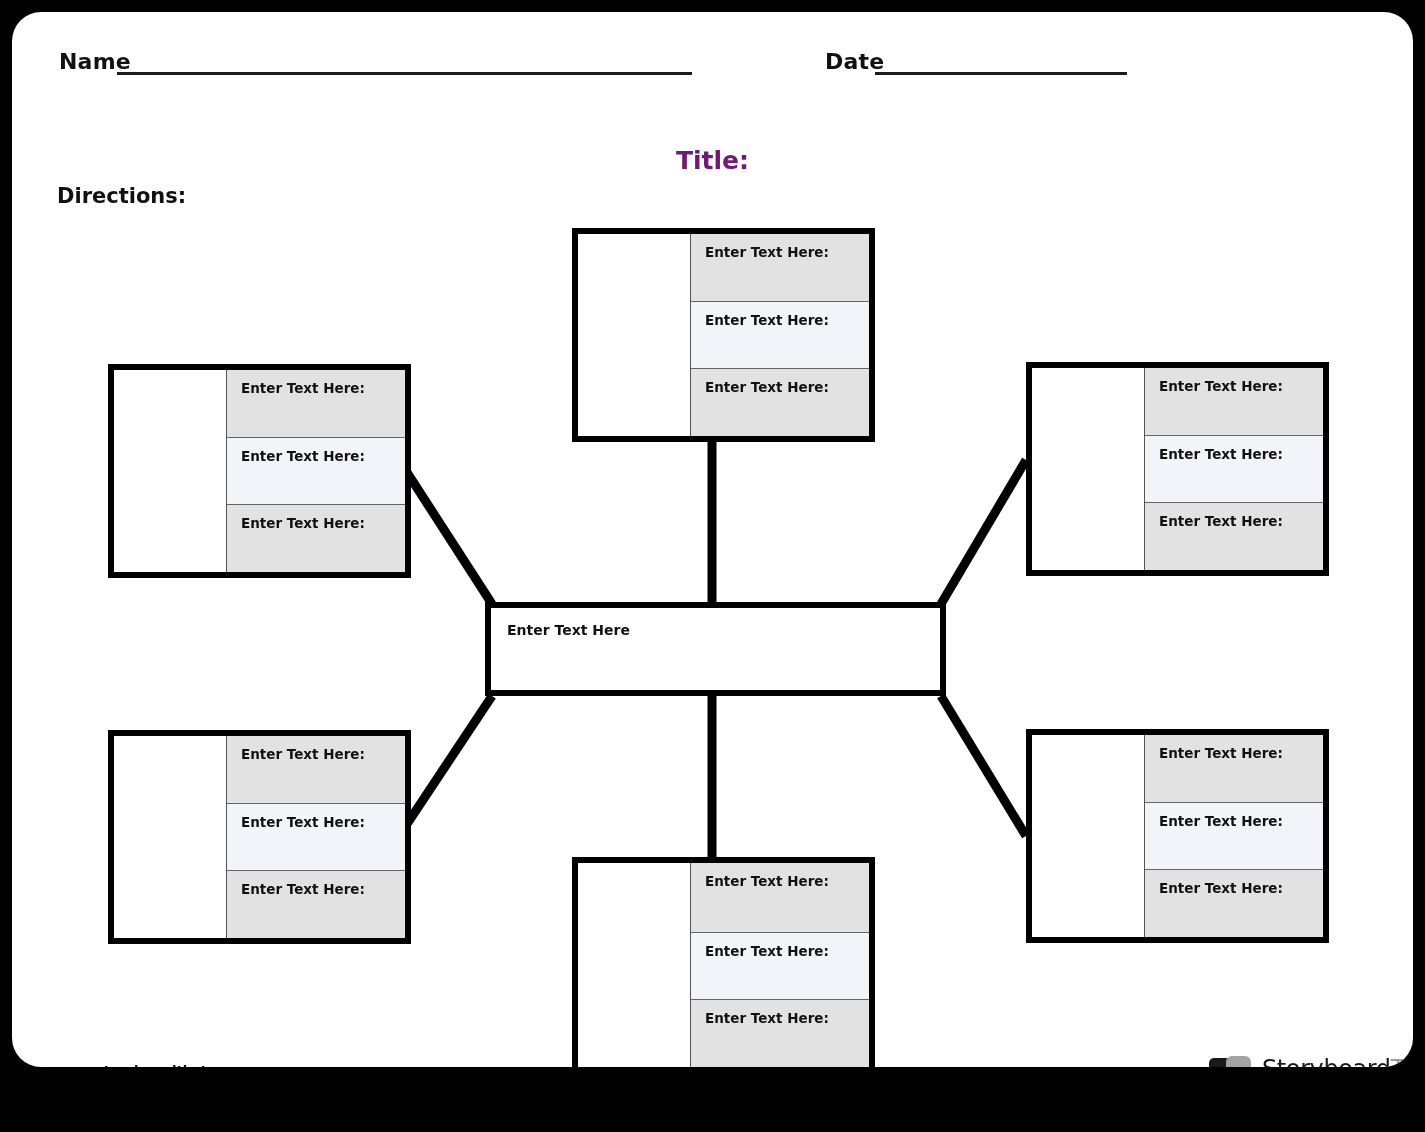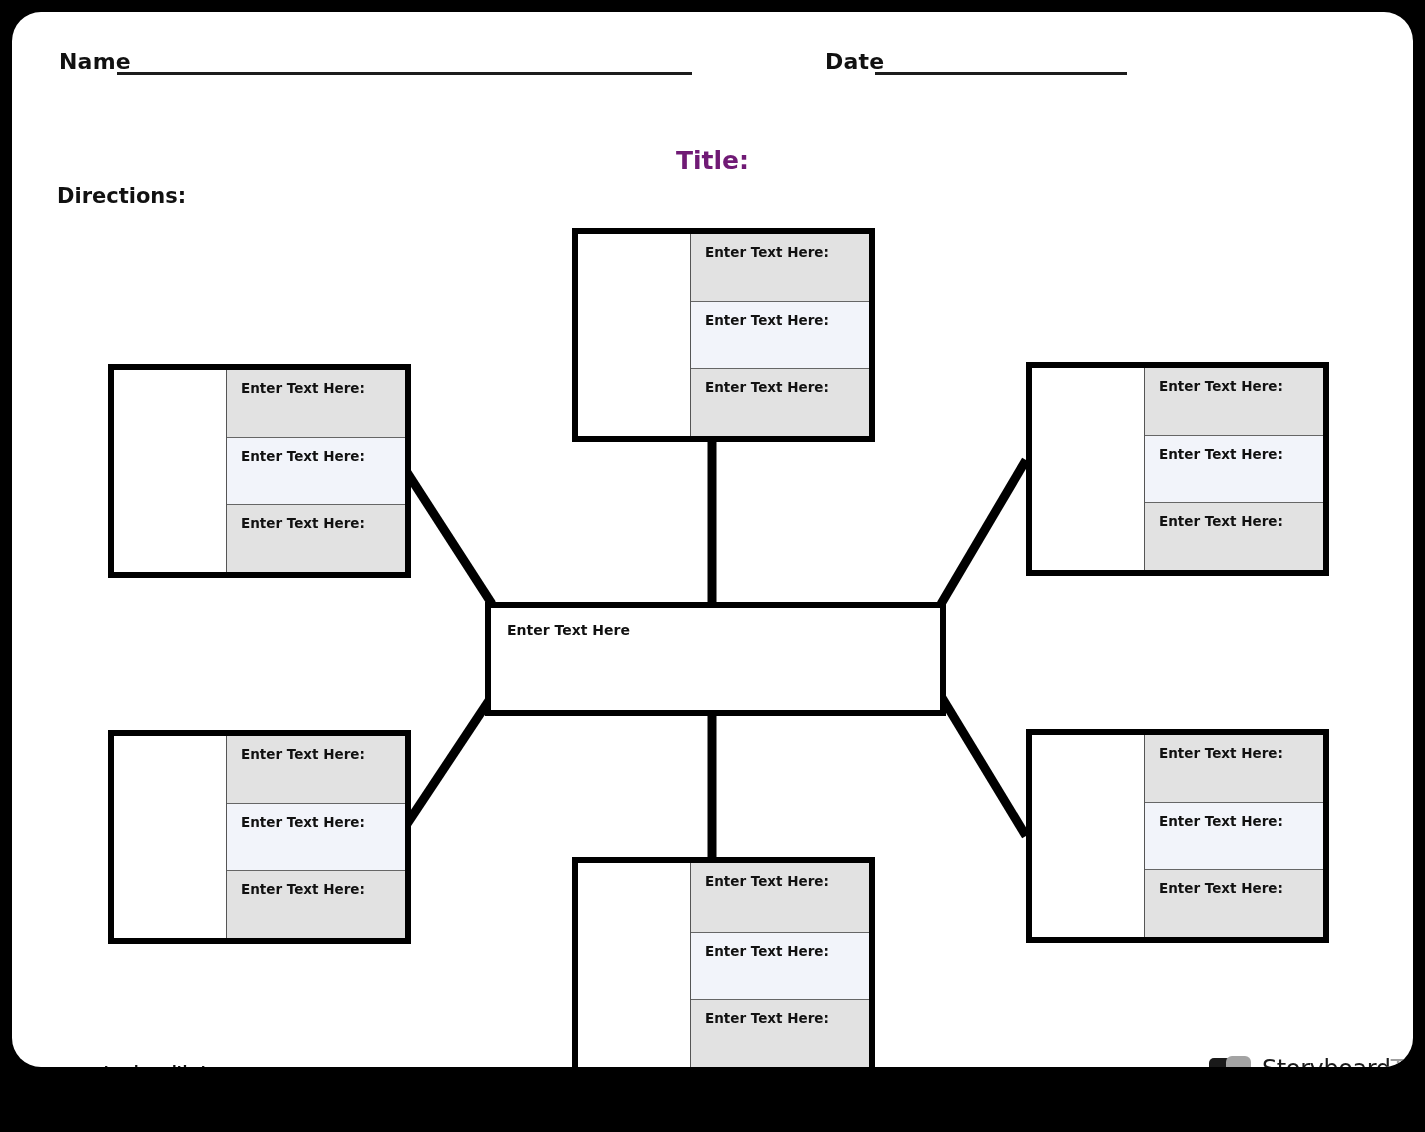--- a/index.html
+++ b/index.html
@@ -281,21 +281,21 @@
 
   <div class="node" style="left:560px; top:845px; width:303px; height:218px;">
     <div class="node-blank"></div>
     <div class="node-cells">
       <div class="cell grey">Enter Text Here:</div>
       <div class="cell blue">Enter Text Here:</div>
       <div class="cell grey">Enter Text Here:</div>
     </div>
   </div>
 
-  <div class="center-node" style="left:473px; top:590px; width:461px; height:114px;">
+  <div class="center-node" style="left:473px; top:590px; width:461px; height:94px;">
     <div class="center-label">Enter Text Here</div>
   </div>
 
   <div class="footer-url">www.storyboardthat.com</div>
   <div class="logo">
     <div class="logo-bubbles">
       <div class="bubble-dark"></div>
       <div class="bubble-grey"></div>
     </div>
     <div class="logo-text">

